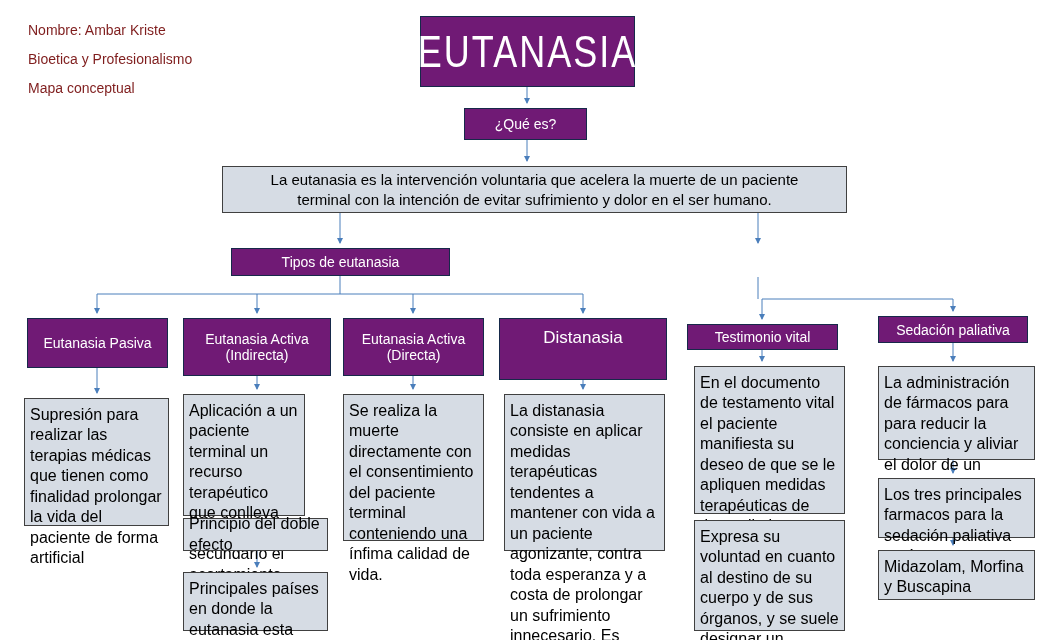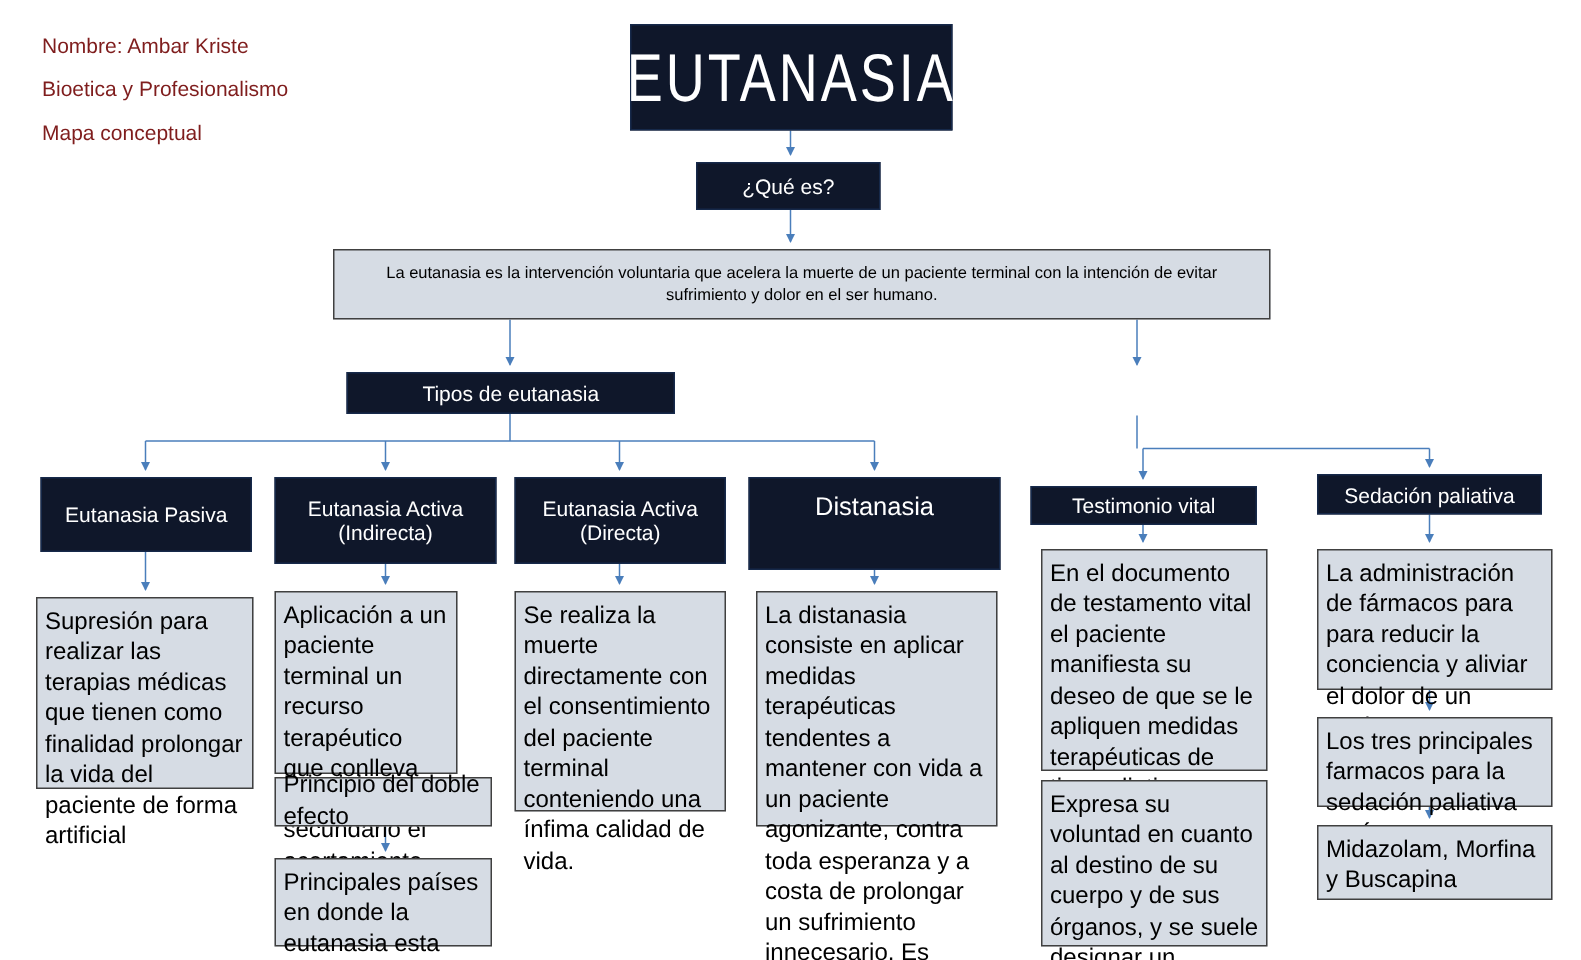--- a/index.html
+++ b/index.html
@@ -8,21 +8,21 @@
     width:1054px;height:640px;
     background:#ffffff;
     font-family:"Liberation Sans", sans-serif;
     color:#000;
     overflow:hidden;
   }
   .connectors{position:absolute;left:0;top:0;width:1054px;height:640px;pointer-events:none;}
   .hdr{position:absolute;left:28px;top:16px;font-size:14px;line-height:29px;color:#7f1d1d;}
   .navy{
     position:absolute;
-    background:#0f172a;
+    background:#701a75;
     border:1px solid #16294a;
     color:#ffffff;
     display:flex;align-items:center;justify-content:center;
     text-align:center;
     box-sizing:border-box;
     font-size:14px;
   }
   .title-box{font-size:36px;}
   .title-box .title-text{
     display:inline-block;
@@ -36,21 +36,21 @@
     border:1px solid #404040;
     box-sizing:border-box;
     font-size:16px;
     line-height:1.28;
     padding:6px 5px;
     color:#000;
   }
   .def{
     display:flex;align-items:center;justify-content:center;
     text-align:center;
-    font-size:11px;
+    font-size:15px;
     padding:4px 28px;
   }
   .dist-label{align-items:flex-start;padding-top:9px;font-size:17px;}
 </style>
 </head>
 <body>
 
 <div class="canvas">
 
   <svg class="connectors" width="1054" height="640" viewBox="0 0 1054 640" xmlns="http://www.w3.org/2000/svg">

